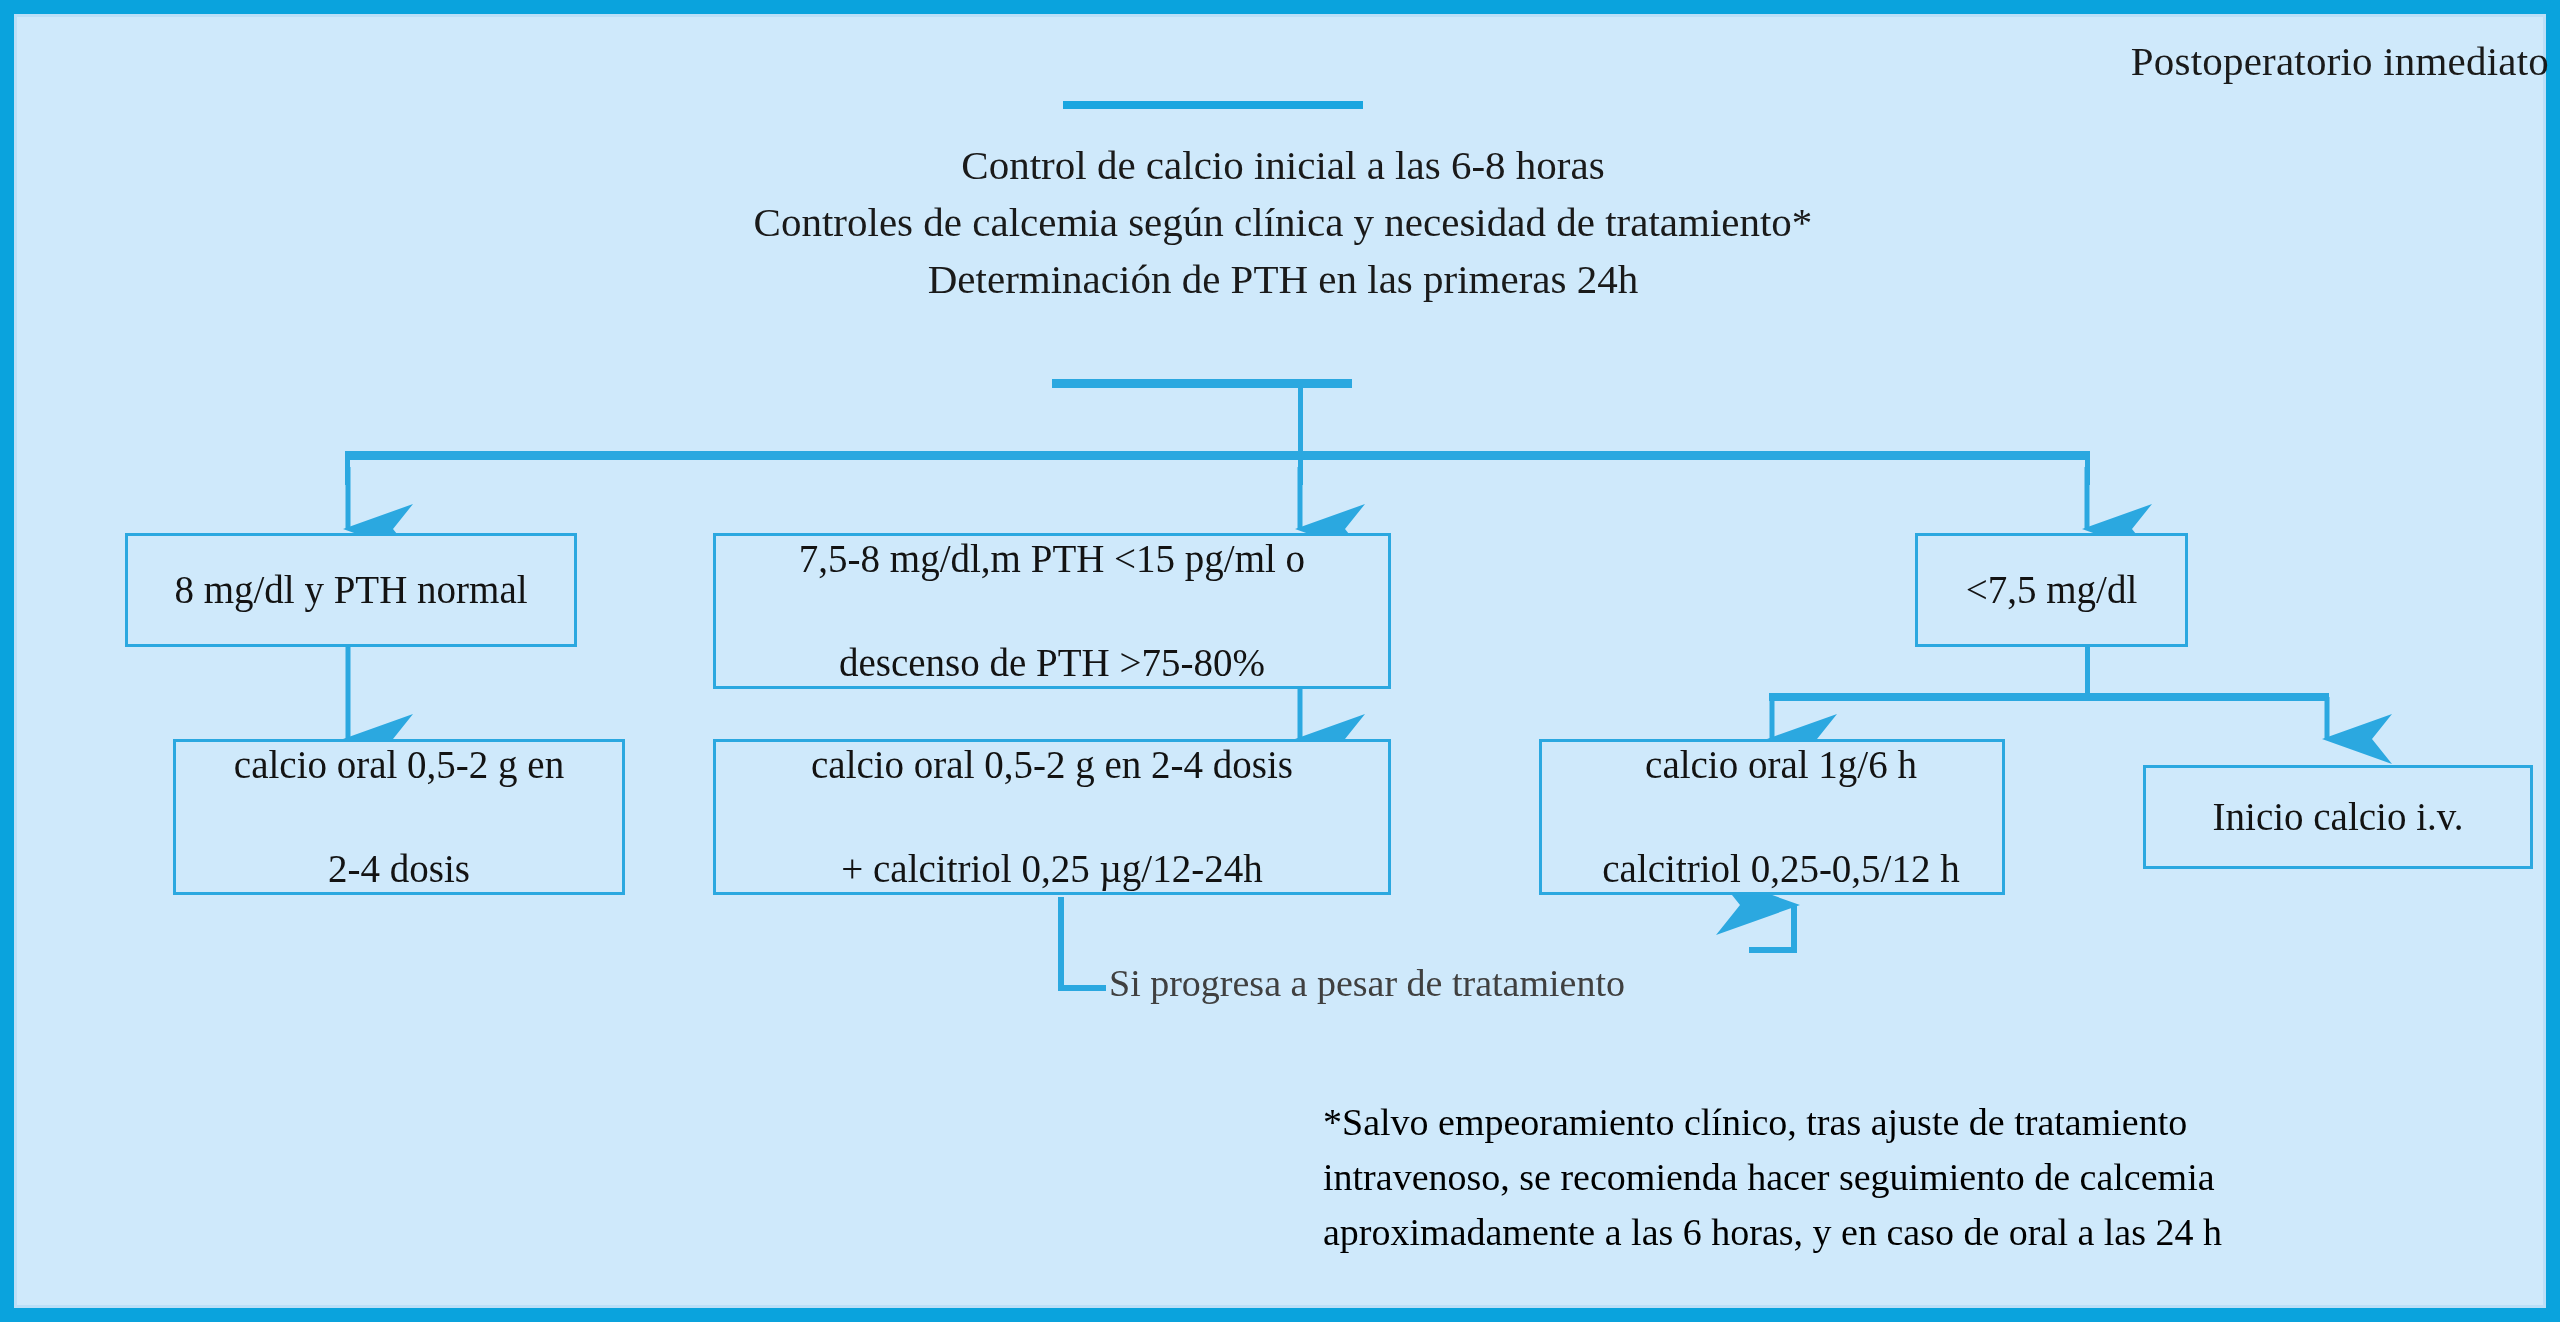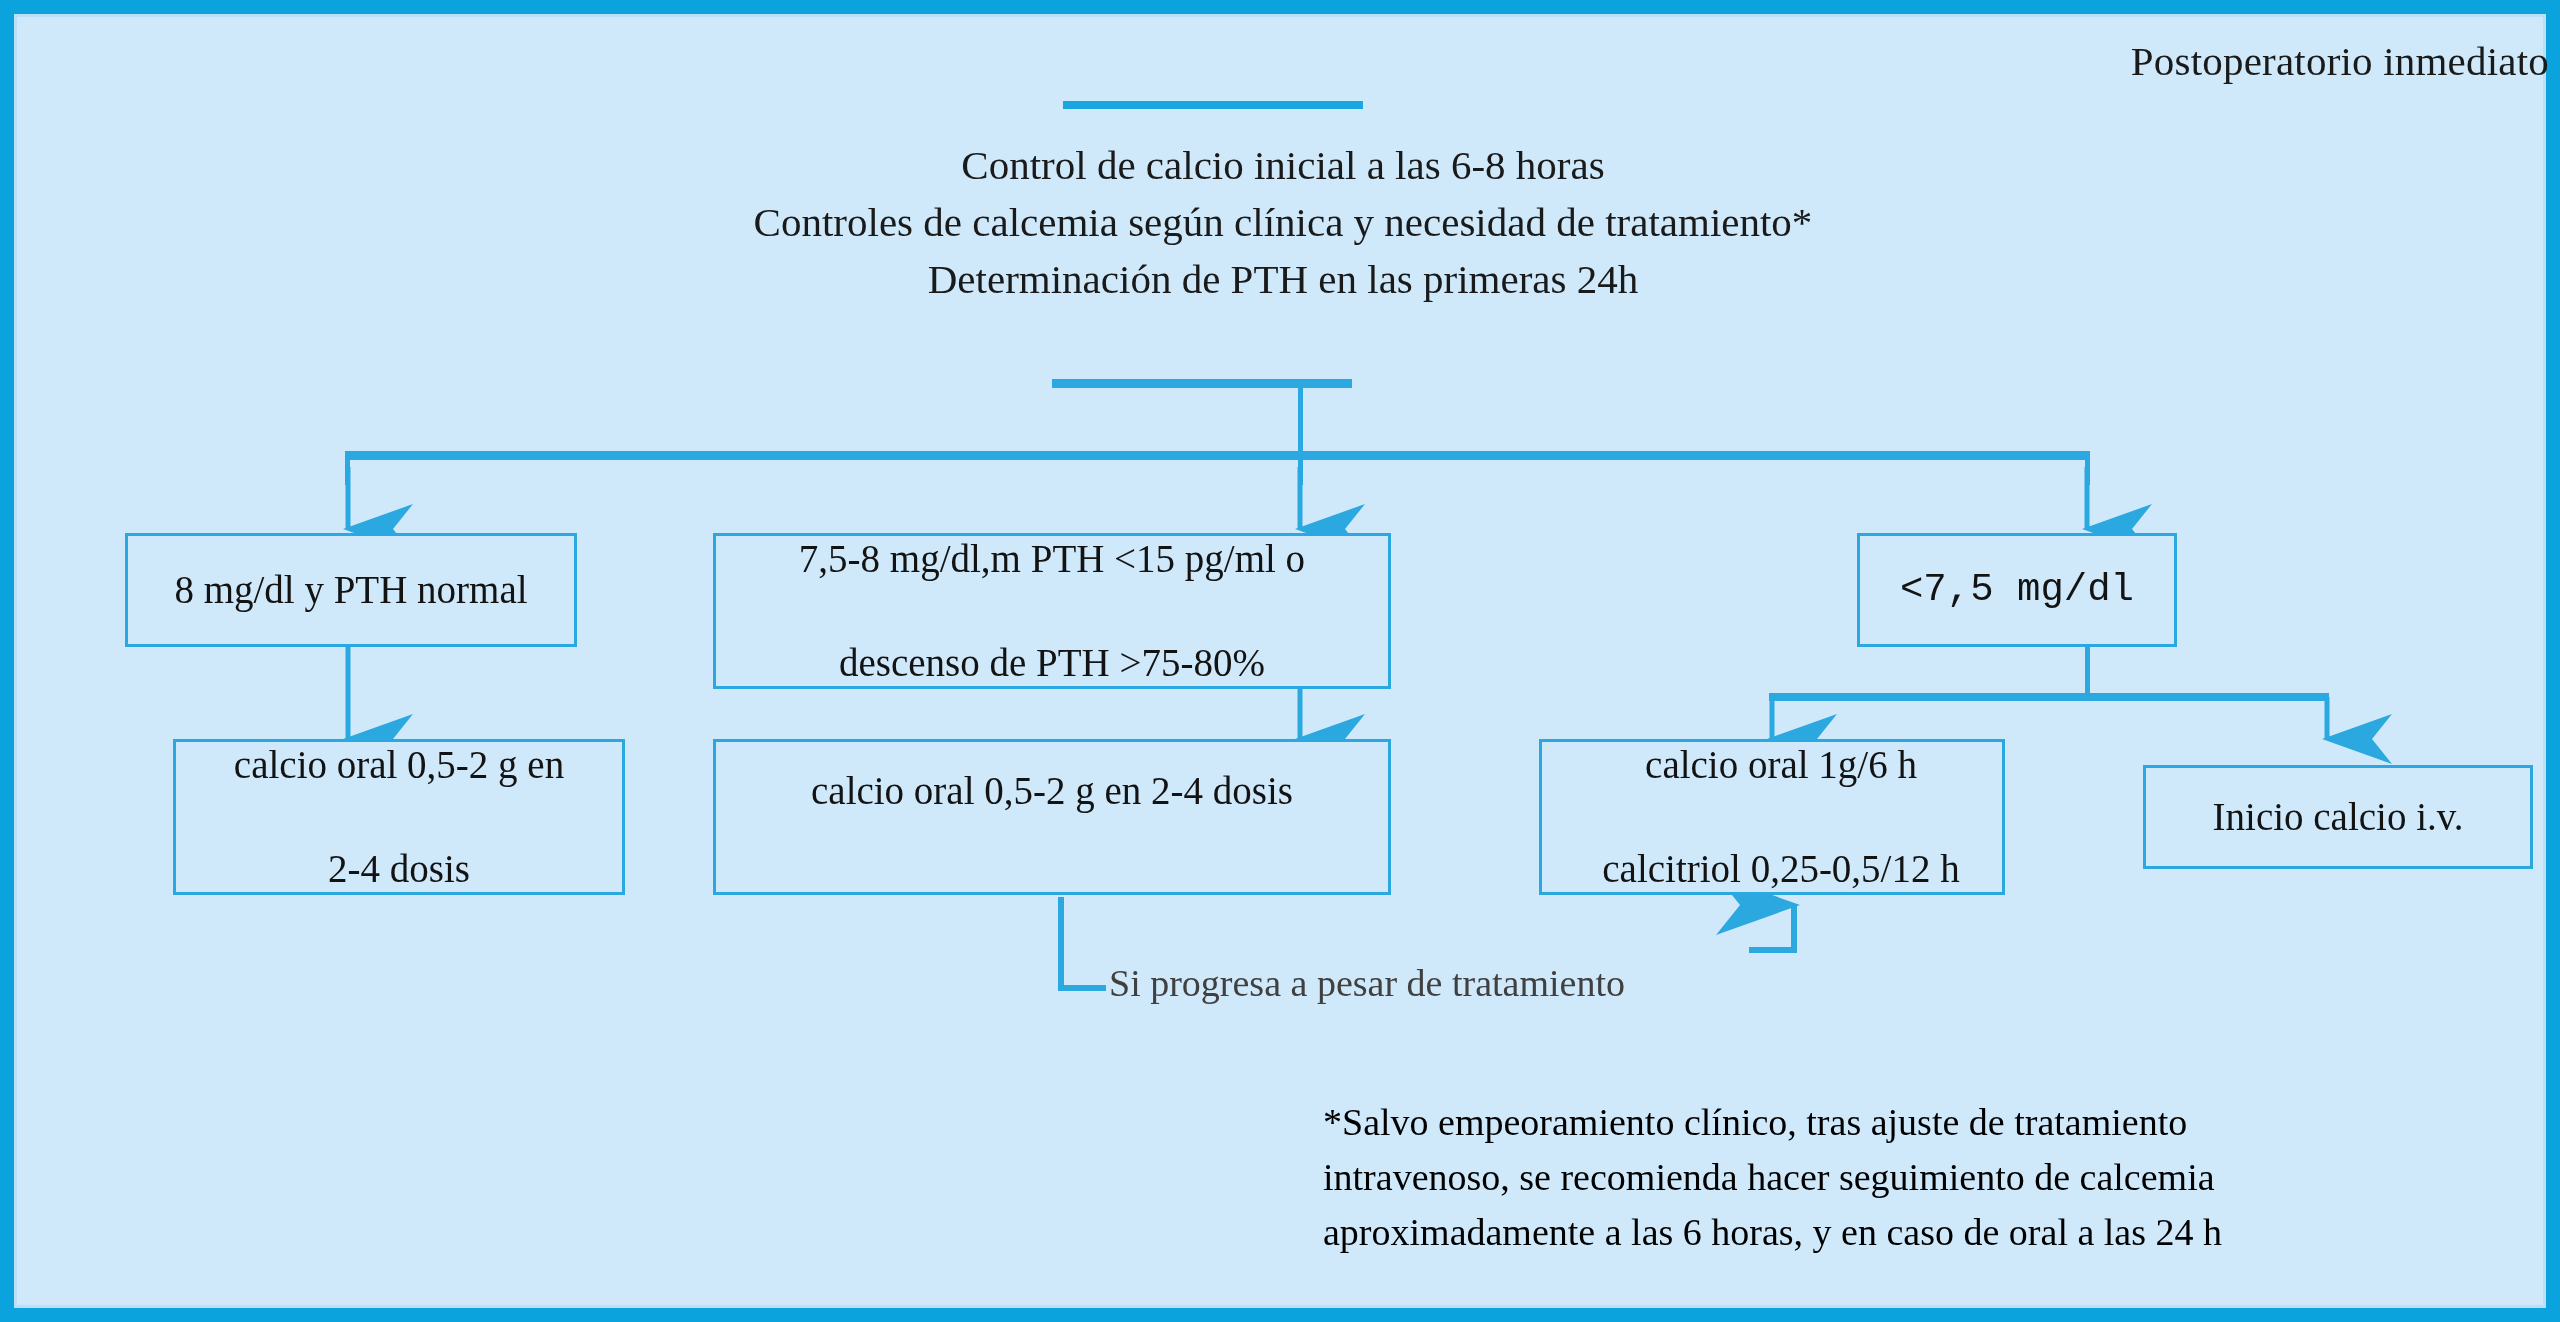--- a/index.html
+++ b/index.html
@@ -173,34 +173,35 @@
       <span>8 mg/dl y PTH normal</span>
     </div>
 
     <div class="node" style="left:696px; top:516px; width:678px; height:156px;">
       <span>
         <span>7,5-8 mg/dl,m PTH &lt;15 pg/ml o</span><br>
         <span>descenso de PTH &gt;75-80%</span>
       </span>
     </div>
 
-    <div class="node" style="left:1840px; top:516px; width:320px; height:114px;font-family:Liberation Mono, monospace;">
+    <div class="node" style="left:1898px; top:516px; width:273px; height:114px;">
       <span>&lt;7,5 mg/dl</span>
     </div>
 
     <div class="node" style="left:108px; top:722px; width:452px; height:156px;margin-left:48px;">
       <span>
         <span>calcio oral 0,5-2 g en</span><br>
         <span>2-4 dosis</span>
       </span>
     </div>
 
     <div class="node" style="left:696px; top:722px; width:678px; height:156px;">
       <span>
         <span>calcio oral 0,5-2 g en 2-4 dosis</span><br>
+        <span>+ calcitriol 0,25 µg/12-24h</span>
       </span>
     </div>
 
     <div class="node" style="left:1522px; top:722px; width:466px; height:156px;padding-left:28px;">
       <span>
         <span>calcio oral 1g/6 h</span><br>
         <span>calcitriol 0,25-0,5/12 h</span>
       </span>
     </div>
 

